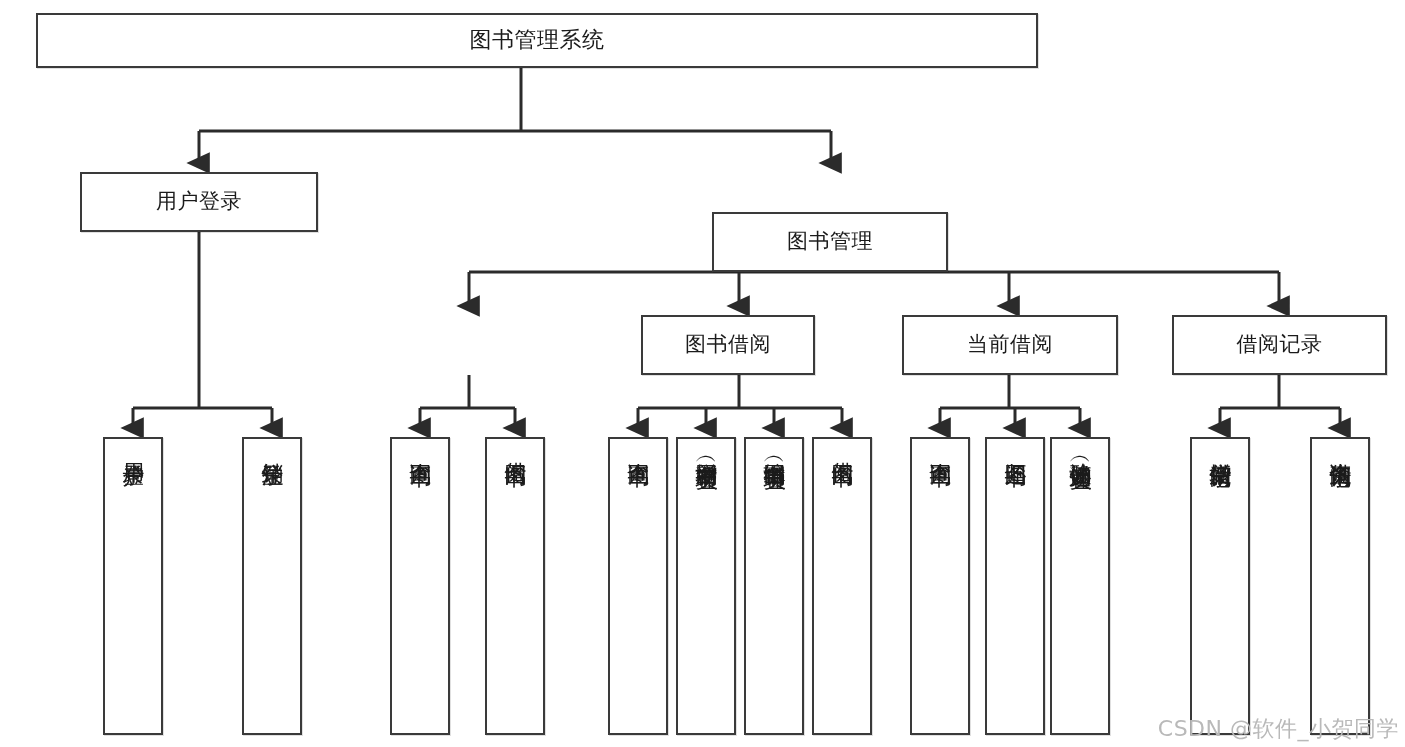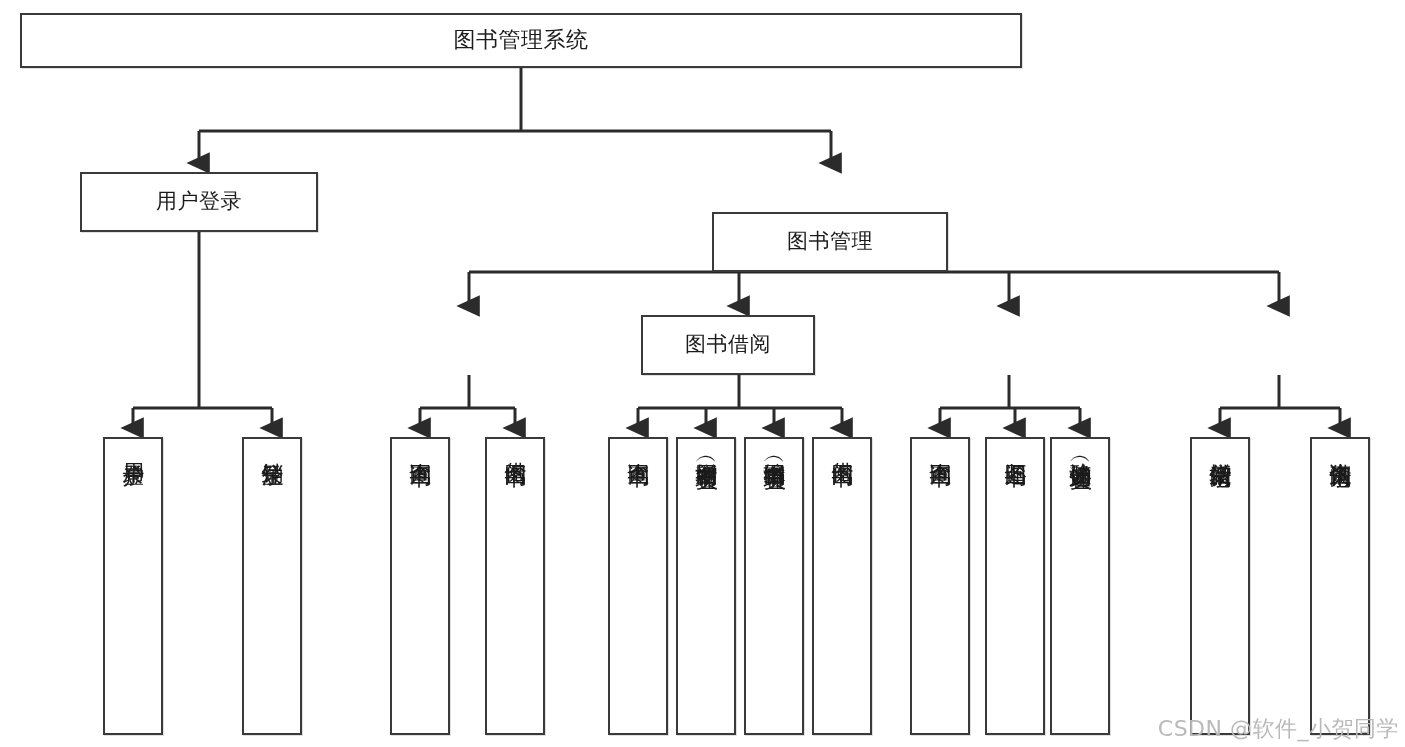--- a/index.html
+++ b/index.html
@@ -119,33 +119,39 @@
       <path d="M1015,408 L1015,428" marker-end="url(#arrowhead)"></path>
       <path d="M1080,408 L1080,428" marker-end="url(#arrowhead)"></path>
 
       <path d="M1279,375 L1279,408"></path>
       <path d="M1220,408 L1340,408"></path>
       <path d="M1220,408 L1220,428" marker-end="url(#arrowhead)"></path>
       <path d="M1340,408 L1340,428" marker-end="url(#arrowhead)"></path>
     </g>
   </svg>
 
-  <div class="node root" style="left: 20px; top: 13px; width: 1002px; height: 55px;">
+  <div class="node root" style="left: 36px; top: 13px; width: 1002px; height: 55px;">
     <span class="node-label">图书管理系统</span>
   </div>
 
   <div class="node" style="left: 80px; top: 172px; width: 238px; height: 60px;">
     <span class="node-label">用户登录</span>
   </div>
   <div class="node" style="left: 712px; top: 172px; width: 236px; height: 60px; margin-top: 40px;">
     <span class="node-label">图书管理</span>
   </div>
 
   <div class="node" style="left: 632px; top: 315px; width: 174px; height: 60px; margin-left: 9px;">
     <span class="node-label">图书借阅</span>
+  </div>
+  <div class="node" style="left: 902px; top: 315px; width: 216px; height: 60px;">
+    <span class="node-label">当前借阅</span>
+  </div>
+  <div class="node" style="left: 1172px; top: 315px; width: 215px; height: 60px;">
+    <span class="node-label">借阅记录</span>
   </div>
 
   <div class="node leaf" style="left: 103px; top: 437px; width: 60px; height: 298px;">
     <span class="node-label">用户登录</span>
   </div>
   <div class="node leaf" style="left: 242px; top: 437px; width: 60px; height: 298px;">
     <span class="node-label">注销登录</span>
   </div>
   <div class="node leaf" style="left: 390px; top: 437px; width: 60px; height: 298px;">
     <span class="node-label">查询图书</span>

